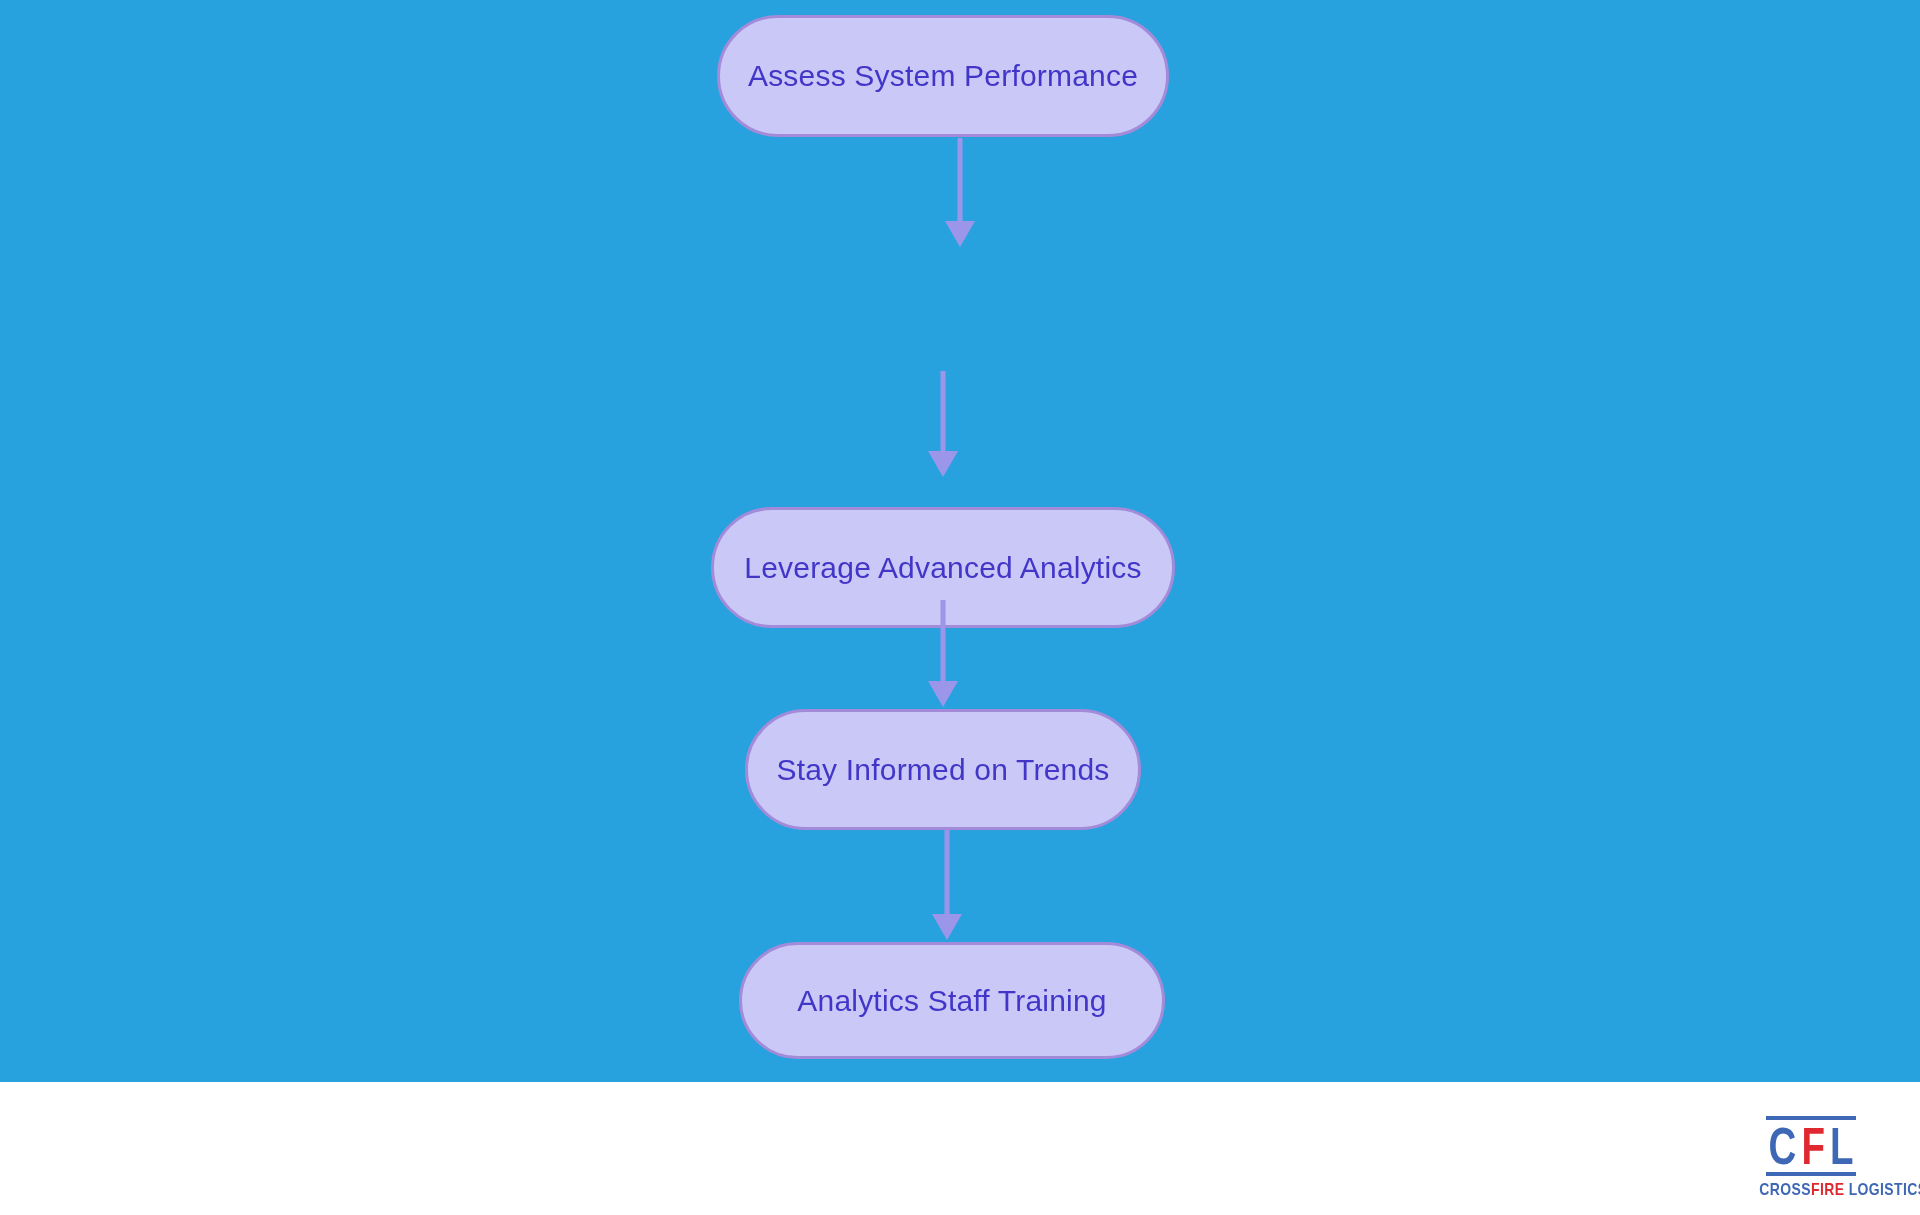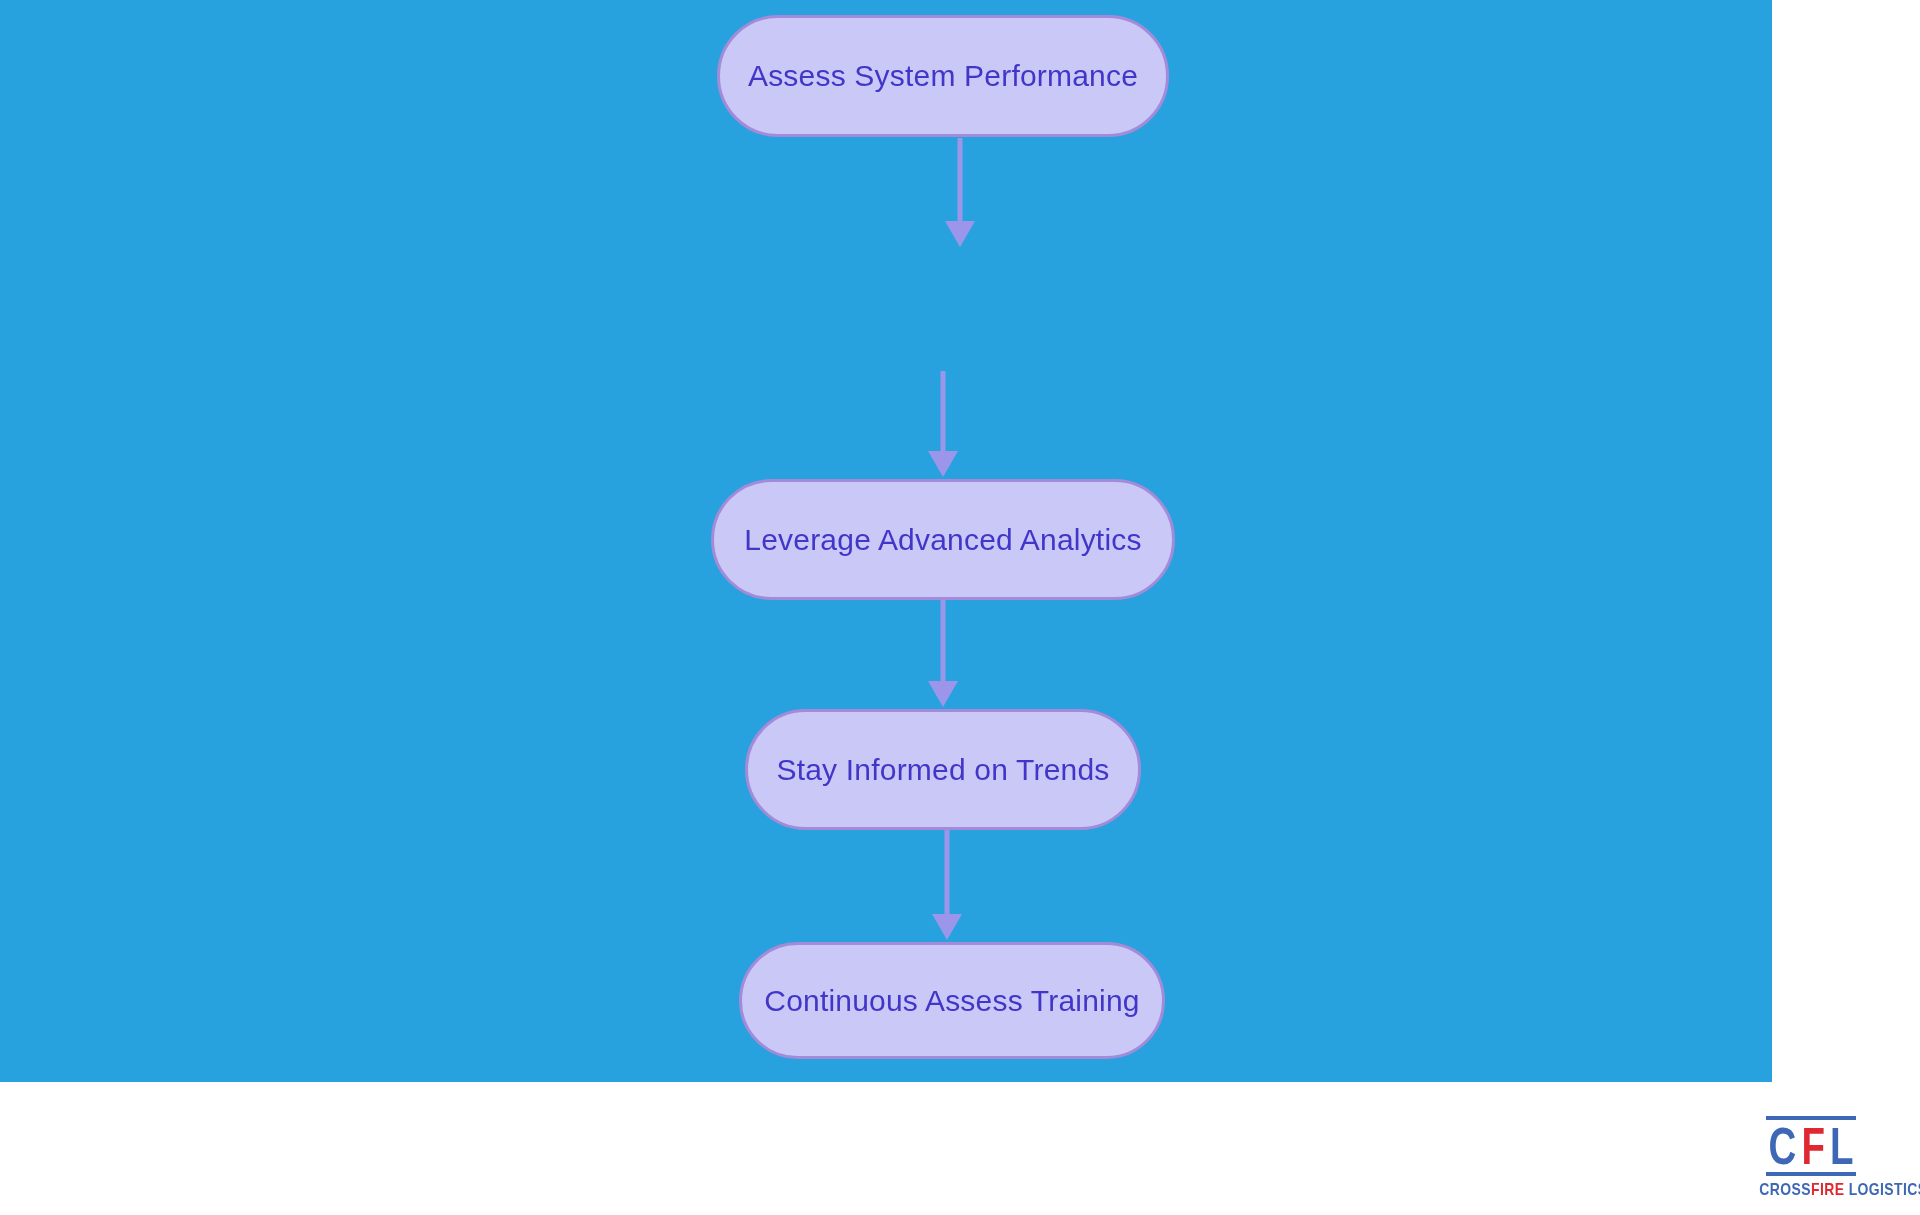--- a/index.html
+++ b/index.html
@@ -7,21 +7,21 @@
     position: relative;
     width: 1920px;
     height: 1215px;
     overflow: hidden;
     background: var(--footer-background, #ffffff);
     font-family: "Liberation Sans", sans-serif;
   }
   .canvas {
     position: absolute;
     left: 0; top: 0;
-    width: 1772px;
+    width: 1920px;
     height: 1082px;
     background: var(--background, #28a2df);
   }
   .node {
     position: absolute;
     box-sizing: border-box;
     background: var(--node-fill, #c9c8f7);
     border: 3px solid var(--node-border, #a38bd9);
     border-radius: 62px;
     display: flex;
@@ -29,21 +29,21 @@
     justify-content: center;
   }
   .node-label {
     color: var(--node-text, #4236c8);
     font-size: 30px;
     letter-spacing: 0.2px;
     white-space: nowrap;
   }
   .node1 { left: 717px; top: 15px;  width: 452px; height: 122px; }
   .node2 { left: 727px; top: 248px; width: 432px; height: 123px; }
-  .node3 { left: 711px; top: 479px; width: 464px; height: 121px; text-align: center; }
+  .node3 { left: 711px; top: 507px; width: 464px; height: 121px; text-align: center; }
   .node4 { left: 745px; top: 709px; width: 396px; height: 121px; }
   .node5 { left: 739px; top: 942px; width: 426px; height: 117px; }
 
   .arrow { position: absolute; width: 30px; }
   .arrow .shaft {
     position: absolute;
     left: 50%;
     transform: translateX(-50%);
     top: 0;
     bottom: 22px;
@@ -142,21 +142,21 @@
     <div class="node node4">
       <span class="node-label">Stay Informed on Trends</span>
     </div>
 
     <div class="arrow arrow4">
       <div class="shaft"></div>
       <div class="head"></div>
     </div>
 
     <div class="node node5">
-      <span class="node-label">Continuous Assess Training</span>
+      <span class="node-label">Analytics Staff Training</span>
     </div>
 
   </div>
 
   <div class="footer">
     <div class="logo">
       <div class="rule"></div>
       <div class="initials">
           <span class="c-blue">C</span>
           <span class="c-red">F</span>

